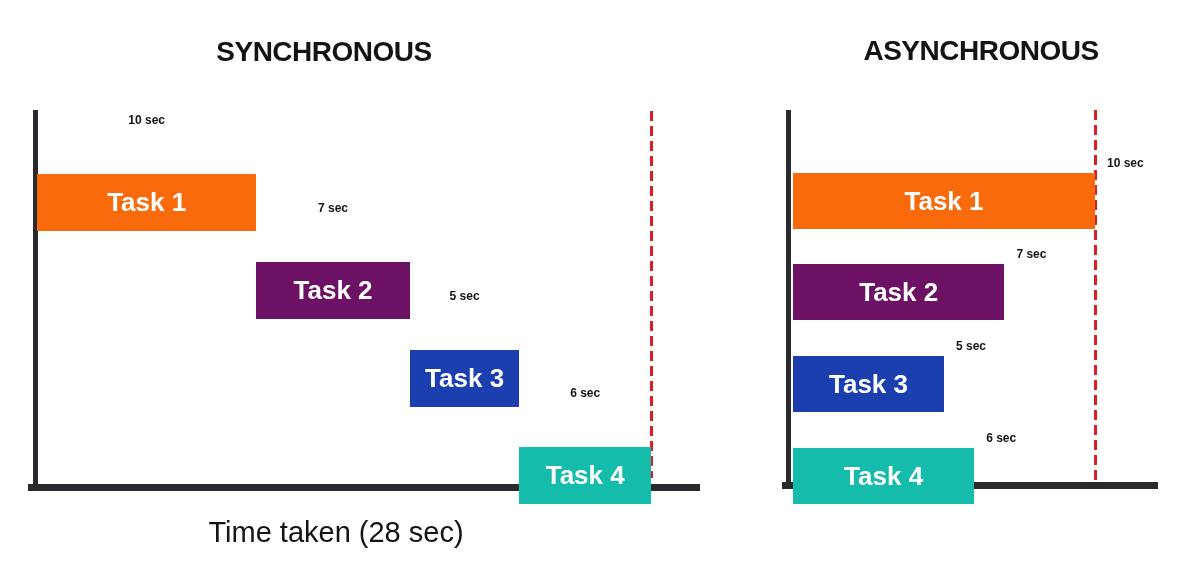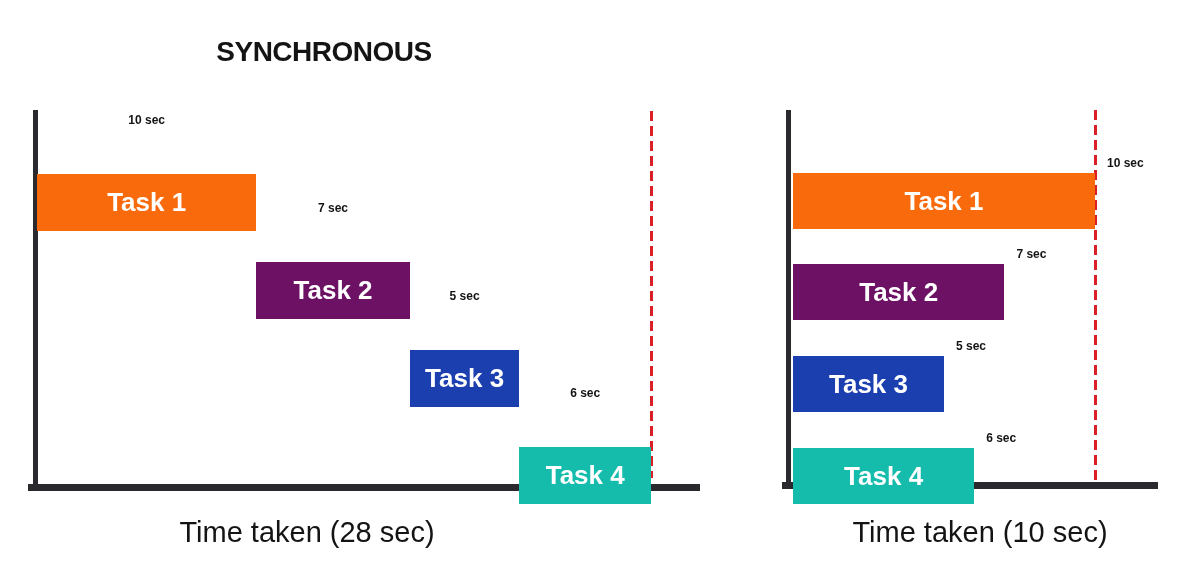--- a/index.html
+++ b/index.html
@@ -11,21 +11,21 @@
     position:absolute;margin:0;transform:translateX(-50%);
     font-size:28px;font-weight:700;letter-spacing:-0.5px;color:var(--text,#141414);
     white-space:nowrap;
   }
   .title.t0{left:324px;top:36px;}
   .title.t1{left:981px;top:35px;}
   .caption{
     position:absolute;transform:translateX(-50%);
     font-size:29px;font-weight:500;color:var(--text,#141414);white-space:nowrap;
   }
-  .caption.c0{left:307px;top:516px;}
+  .caption.c0{left:336px;top:516px;}
   .caption.c1{left:980px;top:516px;}
   .axis{position:absolute;background:var(--axis,#2a2a2e);}
   .y-axis-left {left:33px;top:110px;width:5px;height:381px;}
   .x-axis-left {left:28px;top:484px;width:672px;height:7px;}
   .y-axis-right{left:786px;top:110px;width:5px;height:378px;}
   .x-axis-right{left:782px;top:482px;width:376px;height:7px;}
   .deadline{
     position:absolute;width:3px;
     background:repeating-linear-gradient(to bottom,var(--red,#da1f26) 0 10px,transparent 10px 15px);
   }
@@ -40,20 +40,21 @@
     white-space:nowrap;
   }
   .dur-label.above{transform:translateX(-50%);}
 </style>
 </head>
 <body>
 
 <div class="stage">
 
   <h2 class="title t0">SYNCHRONOUS</h2>
+  <h2 class="title t1">ASYNCHRONOUS</h2>
 
   <div class="axis y-axis-left"></div>
   <div class="axis x-axis-left"></div>
   <div class="axis y-axis-right"></div>
   <div class="axis x-axis-right"></div>
 
   <div class="deadline d0"></div>
   <div class="deadline d1"></div>
 
   <div id="bars-layer">
@@ -69,15 +70,14 @@
       <div class="dur-label" style="left: 1107px; top: 156px;">10 sec</div>
       <div class="task-bar" style="left: 793px; top: 230px; width: 211.4px; height: 56px; background: rgb(108, 17, 100);">Task 2</div>
       <div class="dur-label" style="left: 1016.4px; top: 247px;">7 sec</div>
       <div class="task-bar" style="left: 793px; top: 322px; width: 151px; height: 56px; background: rgb(28, 63, 176);">Task 3</div>
       <div class="dur-label" style="left: 956px; top: 339px;">5 sec</div>
       <div class="task-bar" style="left: 793px; top: 414px; width: 181.2px; height: 56px; background: rgb(21, 188, 172);">Task 4</div>
       <div class="dur-label" style="left: 986.2px; top: 431px;">6 sec</div>
     </div>
 
   <div class="caption c0">Time taken (28 sec)</div>
-  <div class="caption c1">Time taken (10 sec)</div>
 
 </div>
 
 </body></html>

